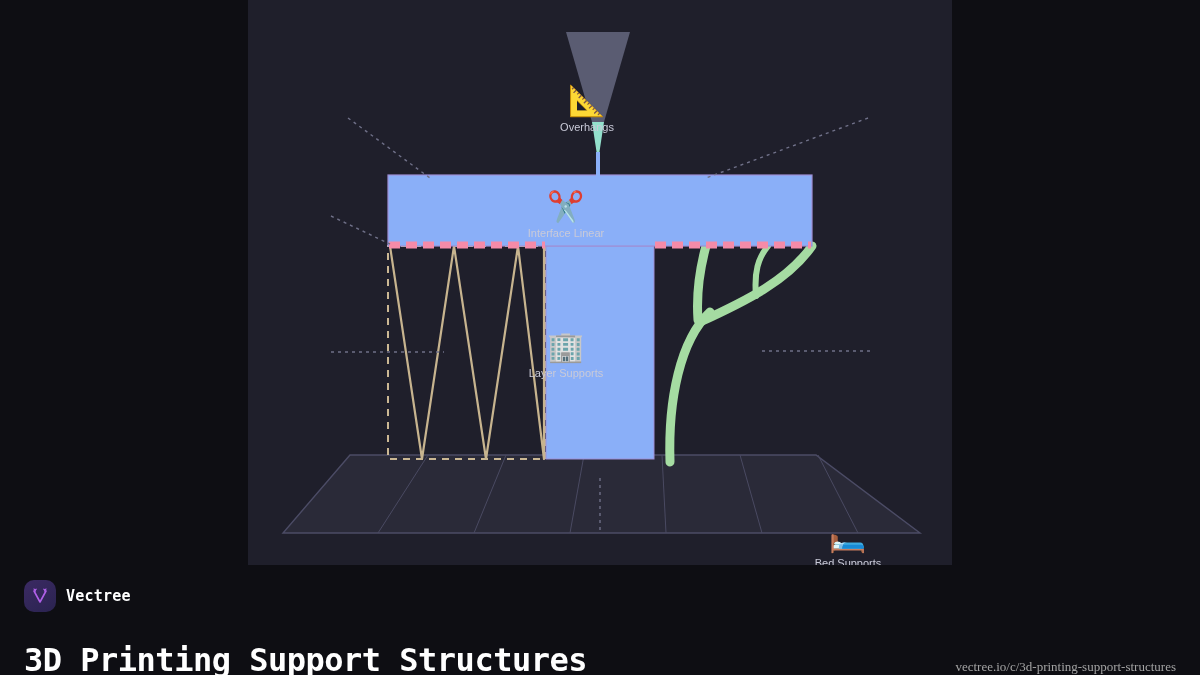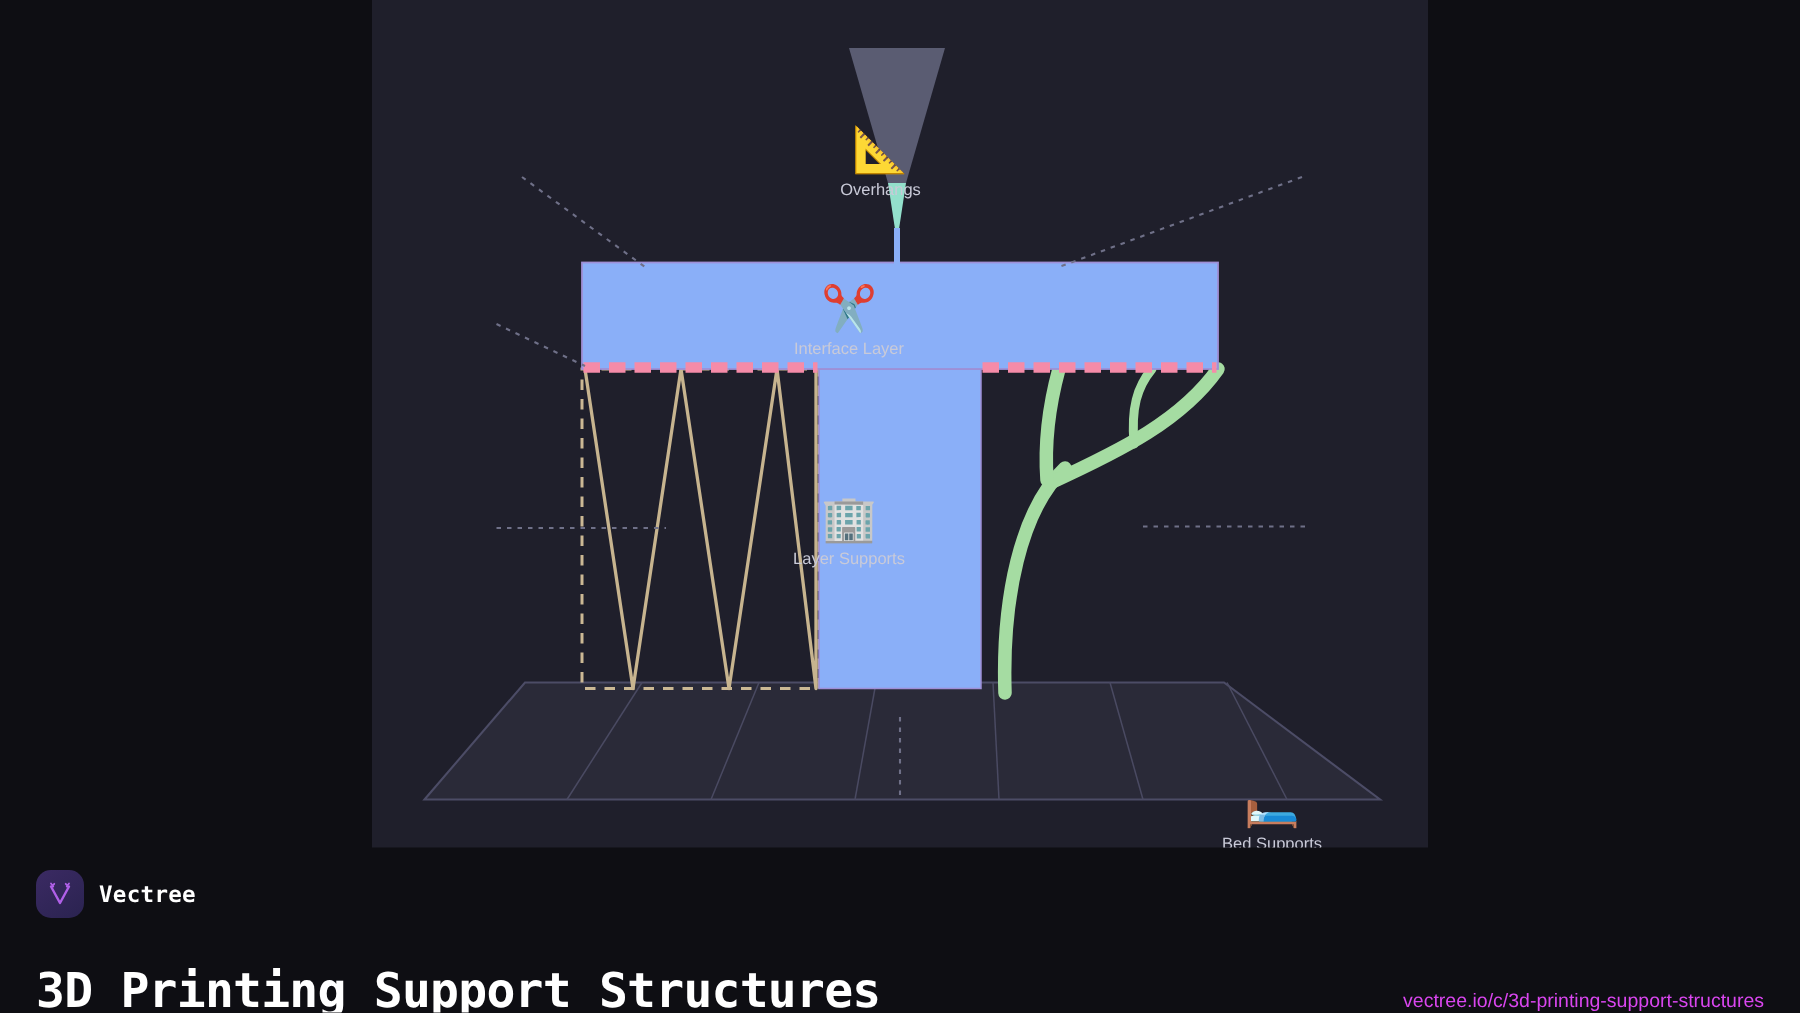--- a/index.html
+++ b/index.html
@@ -107,23 +107,23 @@
   #page-title {
     font-family: "DejaVu Sans Mono", monospace;
     font-size: 32px;
     font-weight: bold;
     color: #ffffff;
     letter-spacing: -0.5px;
     white-space: nowrap;
   }
 
   #page-url {
-    font-family: Liberation Sans, sans-serif;
+    font-family: Liberation Serif, serif;
     font-size: 13px;
-    color: #d946ef;
+    color: #a3a3a3;
     white-space: nowrap;
   }
 </style>
 </head>
 <body>
 
 <div id="diagram-canvas">
 
   <svg id="diagram-svg" viewBox="0 0 704 565" xmlns="http://www.w3.org/2000/svg">
 
@@ -180,21 +180,21 @@
 
   </svg>
 
   <div class="anno" id="anno-overhangs">
     <span class="emoji">📐</span>
     <span class="cap">Overhangs</span>
   </div>
 
   <div class="anno" id="anno-interface">
     <span class="emoji">✂️</span>
-    <span class="cap">Interface Layer</span>
+    <span class="cap">Interface Linear</span>
   </div>
 
   <div class="anno" id="anno-linear">
     <span class="emoji">🏢</span>
     <span class="cap">Layer Supports</span>
   </div>
 
   <div class="anno" id="anno-bed">
     <span class="emoji">🛏️</span>
     <span class="cap">Bed Supports</span>

